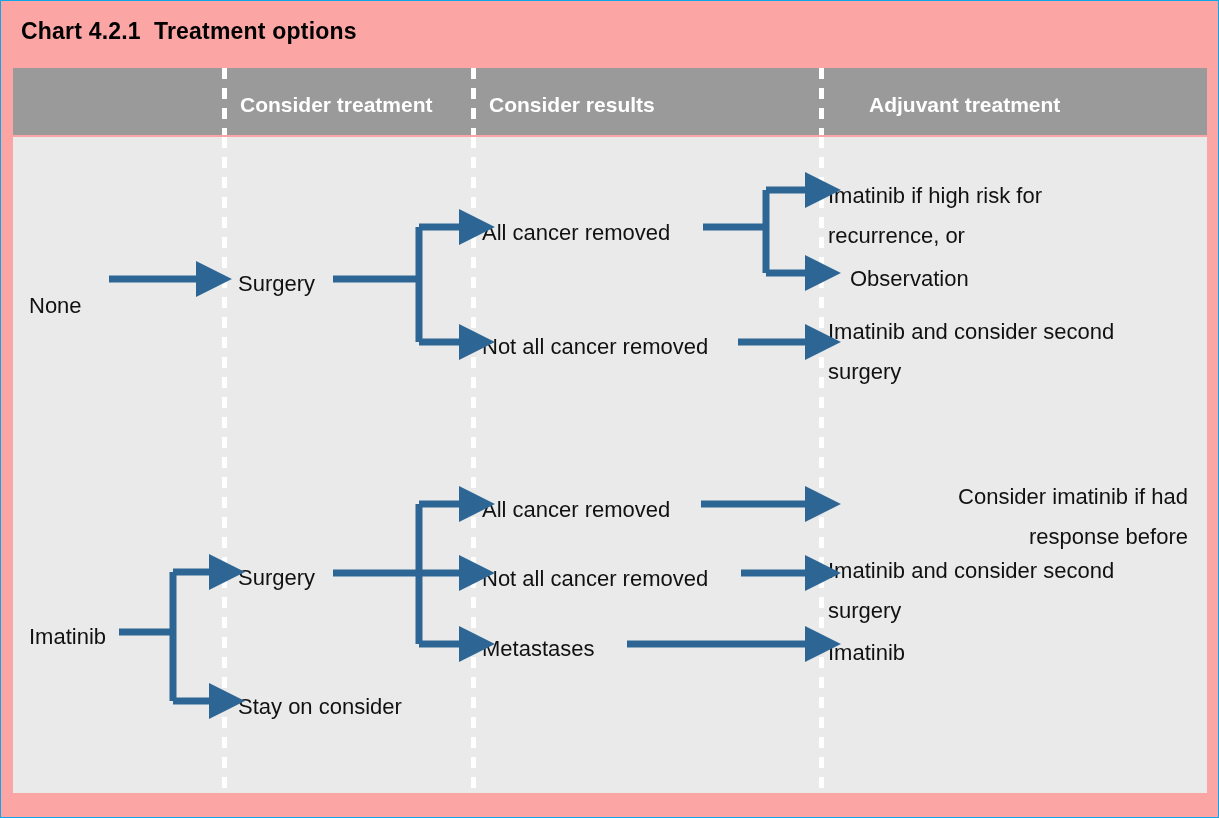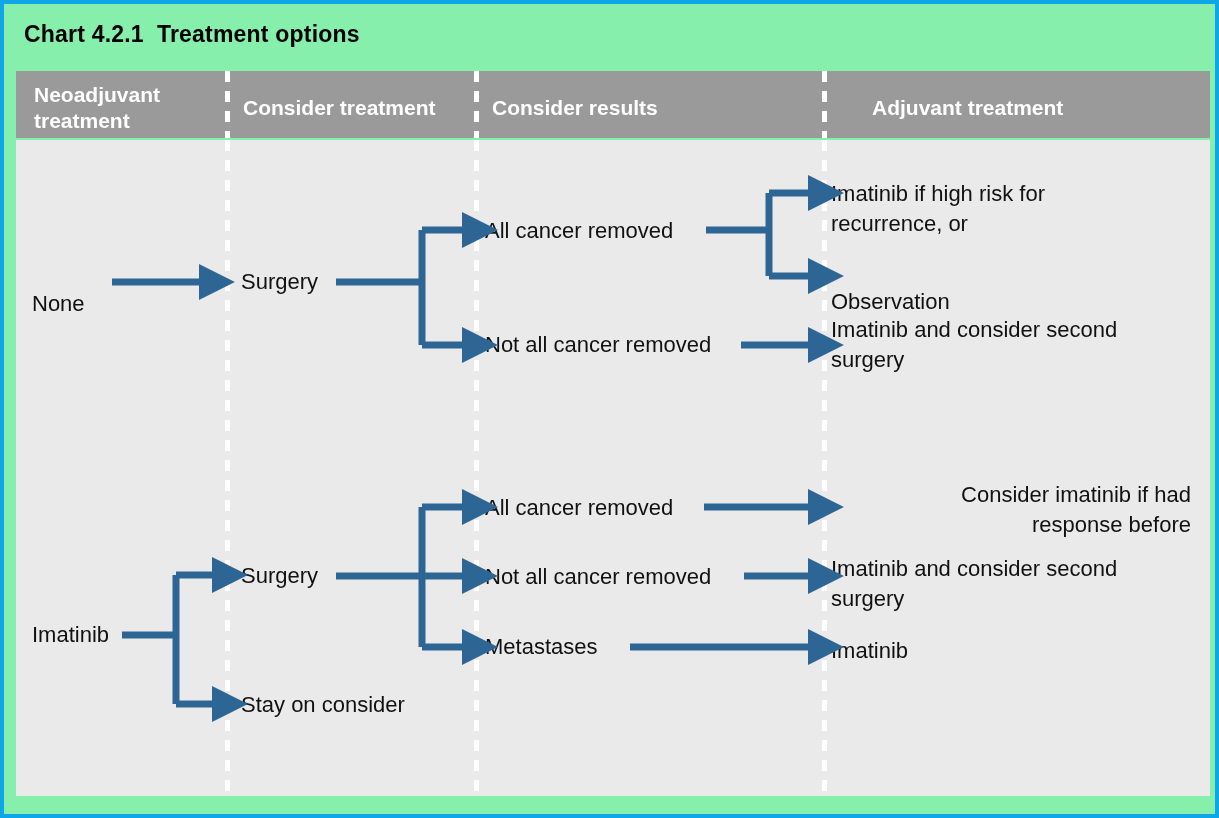--- a/index.html
+++ b/index.html
@@ -8,22 +8,22 @@
     padding: 0;
     background: #ffffff;
   }
   body {
     font-family: "Liberation Sans", sans-serif;
   }
   #page {
     position: relative;
     width: 1219px;
     height: 818px;
-    background: #86efac;
-    border: 4px solid #0ea5e9;
+    background: #fca5a5;
+    border: 1px solid #0ea5e9;
     box-sizing: border-box;
     overflow: hidden;
   }
 
   
   #chart-title {
     position: absolute;
     left: 20px;
     top: 17px;
     font-size: 23px;
@@ -86,21 +86,21 @@
         rgba(255,255,255,0) 11px, rgba(255,255,255,0) 20px);
     background-size: 5px 20px;
     background-repeat: repeat-y;
   }
 
   
   .node {
     position: absolute;
     color: #111111;
     font-size: 22px;
-    line-height: 30px;
+    line-height: 40px;
     white-space: pre-line;
   }
 
   
   #connectors {
     position: absolute;
     left: 0;
     top: 0;
     width: 1219px;
     height: 818px;
@@ -108,22 +108,20 @@
   }
 </style>
 </head>
 <body>
 
 <div id="page">
 
   <div id="chart-title">Chart 4.2.1  Treatment options</div>
 
   <div id="header-band">
-    <div class="col-header" style="left:18px; top:11px; width:195px;">Neoadjuvant
-treatment</div>
 
     <div class="hdr-divider" style="left:209px;"></div>
 
     <div class="col-header" style="left:227px; top:24px; width:230px;">Consider treatment</div>
 
     <div class="hdr-divider" style="left:458px;"></div>
 
     <div class="col-header" style="left:476px; top:24px; width:320px;">Consider results</div>
 
     <div class="hdr-divider" style="left:806px;"></div>
@@ -141,21 +139,21 @@
 
   <div class="node" style="left:237px; top:263px;">Surgery</div>
 
   <div class="node" style="left:481px; top:212px;">All cancer removed</div>
 
   <div class="node" style="left:481px; top:326px;">Not all cancer removed</div>
 
   <div class="node" style="left:827px; top:175px; width:360px;">Imatinib if high risk for
 recurrence, or</div>
 
-  <div class="node" style="left:827px; top:258px;margin-top:25px;">Observation</div>
+  <div class="node" style="left:849px; top:258px;">Observation</div>
 
   <div class="node" style="left:827px; top:311px; width:360px;">Imatinib and consider second
 surgery</div>
 
   <div class="node" style="left:28px;  top:616px;">Imatinib</div>
 
   <div class="node" style="left:237px; top:557px;">Surgery</div>
 
   <div class="node" style="left:237px; top:686px;">Stay on consider</div>
 

